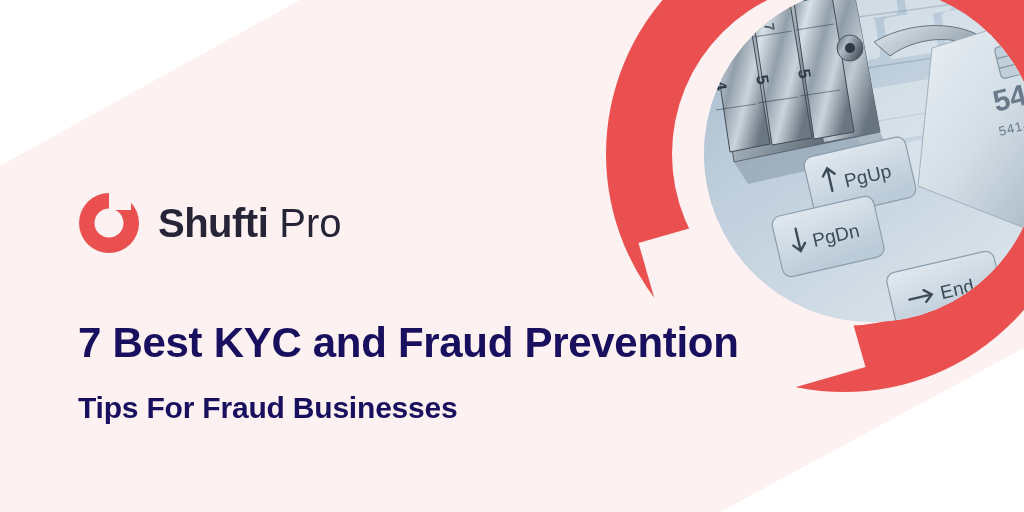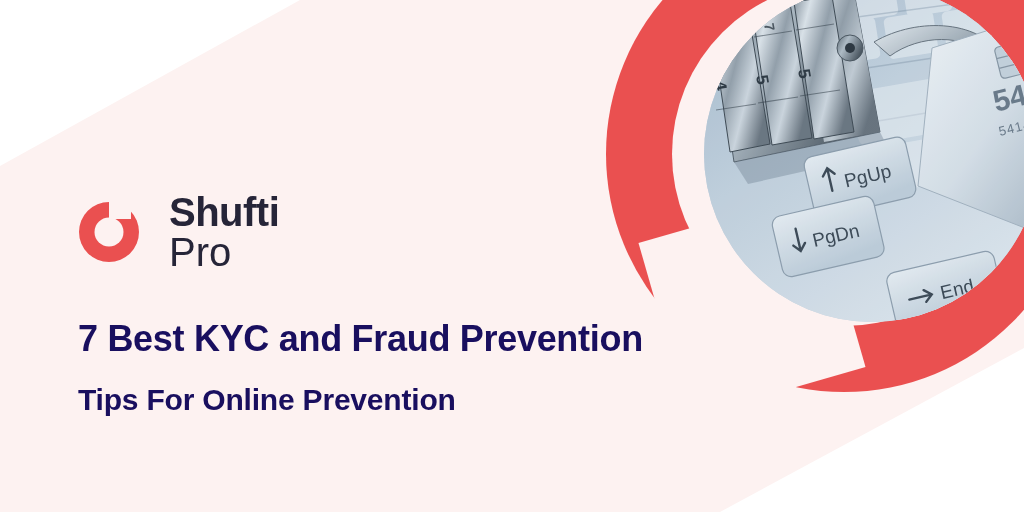--- a/index.html
+++ b/index.html
@@ -57,36 +57,35 @@
   }
   .logo-mark { width:62px; height:62px; flex:0 0 62px; }
   .logo-mark svg { display:block; width:100%; height:100%; }
 
   .logo-text {
     display:flex; align-items:baseline;
     font-size:40px; line-height:1;
     color:#262538;
     letter-spacing:-0.5px;
     white-space:nowrap;
-    flex-direction:column;
   }
   .logo-text .lt-bold { font-weight:700; }
   .logo-text .lt-thin { font-weight:300; margin-left:11px; letter-spacing:0px;text-align:center; }
 
   
   .headline {
     position:absolute;
     left:78px; top:318px;
     z-index:5;
     color:#190f5f;
     white-space:nowrap;
   }
   .headline .hl-1 {
     display:block;
-    font-size:36px; font-weight:700; line-height:1.18;
+    font-size:42px; font-weight:700; line-height:1.18;
     letter-spacing:-0.3px;
   }
   .headline .hl-2 {
     display:block;
     margin-top:22px;
     font-size:30px; font-weight:700; line-height:1.2;
     letter-spacing:-0.2px;
   }
 </style>
 </head>
@@ -253,16 +252,16 @@
       </svg>
     </span>
     <span class="logo-text">
       <span class="lt-bold">Shufti</span>
       <span class="lt-thin">Pro</span>
     </span>
   </div>
 
   <div class="headline">
     <span class="hl-1">7 Best KYC and Fraud Prevention</span>
-    <span class="hl-2">Tips For Online Prevention</span>
+    <span class="hl-2">Tips For Fraud Businesses</span>
   </div>
 
 </div>
 
 </body></html>

